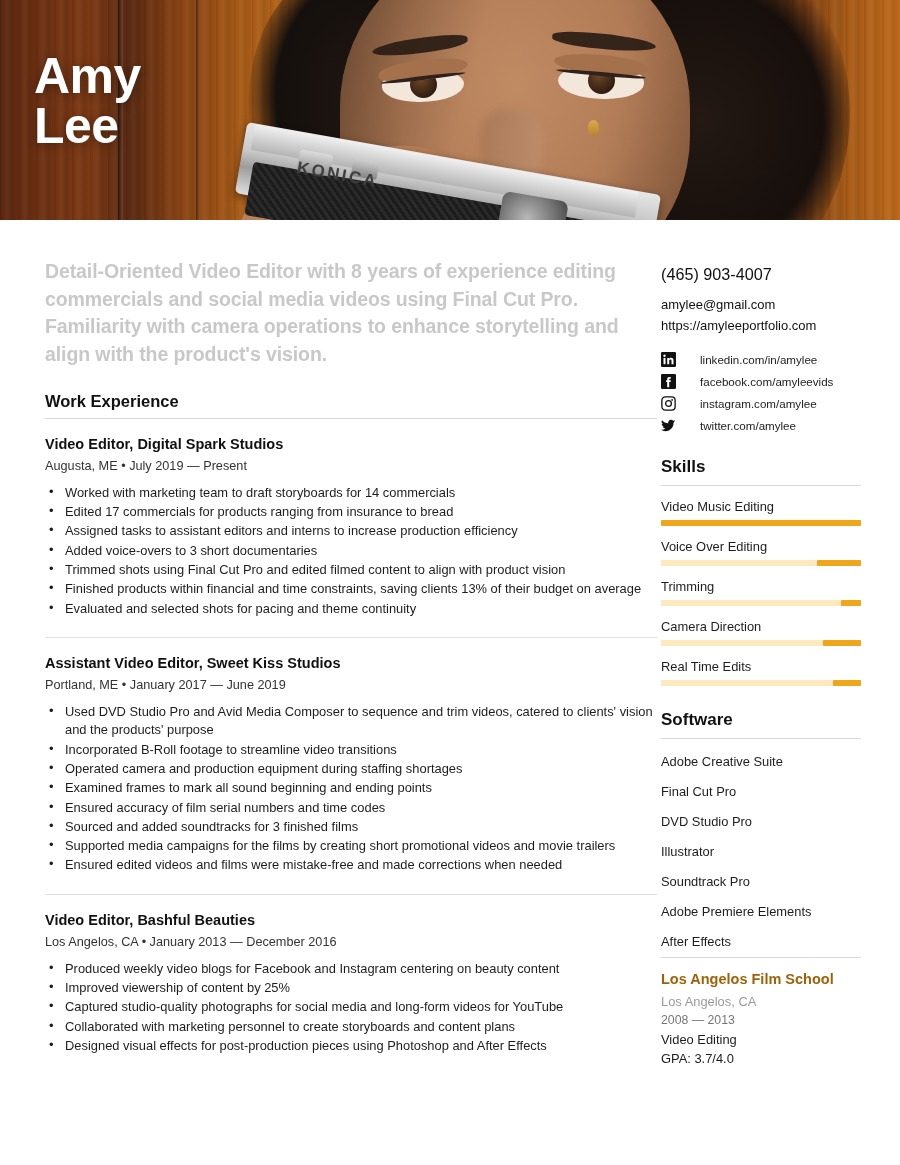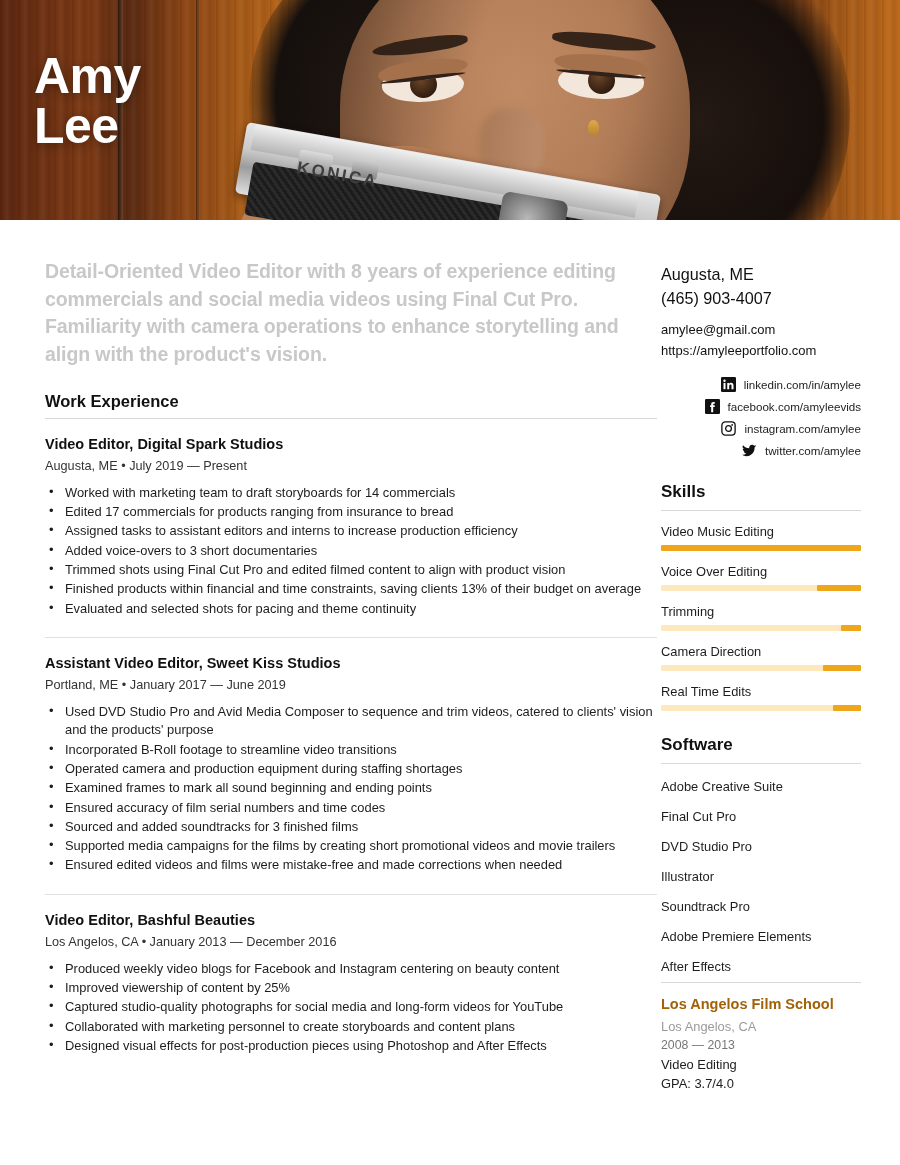--- a/index.html
+++ b/index.html
@@ -183,21 +183,21 @@
     margin-bottom: 1px; width: 608px;
   }
   ul.bullets li::before {
     content: "•"; position: absolute; left: 4px; top: -1px; color: #1d1d1d; font-size: 13px;
   }
 
   
   .side-big { font-size: 16.2px; color: #111; line-height: 1.5; }
   .side-txt { font-size: 13px; color: #111; line-height: 1.62; }
   .social-list { margin-top: 16px; }
-  .social-row { display: flex; align-items: center; gap: 8px; margin-bottom: 7px; justify-content: flex-end; }
+  .social-row { display: flex; align-items: center; gap: 24px; margin-bottom: 7px; }
   .social-ico { width: 15px; height: 15px; flex: 0 0 15px; }
   .social-label { font-size: 11.6px; color: #1d1d1d; }
 
   .side-head {
     font-size: 17px; font-weight: 700; color: #111; margin-top: 24px;
   }
   .side-rule { height: 1px; background: #d9d9d9; margin-top: 8px; width: 200px; }
 
   .skill { margin-top: 13px; }
   .skill-name { font-size: 12.9px; color: #1d1d1d; margin-bottom: 6px; }
@@ -315,21 +315,20 @@
           <li>Captured studio-quality photographs for social media and long-form videos for YouTube</li>
           <li>Collaborated with marketing personnel to create storyboards and content plans</li>
           <li>Designed visual effects for post-production pieces using Photoshop and After Effects</li>
         </ul>
       </div>
 
     </div>
 
     <div class="col-side">
 
-      <div class="side-big">Augusta, ME</div>
       <div class="side-big">(465) 903-4007</div>
       <div class="side-txt" style="margin-top:8px;">amylee@gmail.com</div>
       <div class="side-txt">https://amyleeportfolio.com</div>
 
       <div class="social-list">
         <div class="social-row">
           <span class="social-ico">
             <svg viewBox="0 0 24 24" width="15" height="15">
                 <rect width="24" height="24" rx="2" fill="#111"></rect>
                 <rect x="4" y="9.5" width="3.2" height="10" fill="#fff"></rect>

